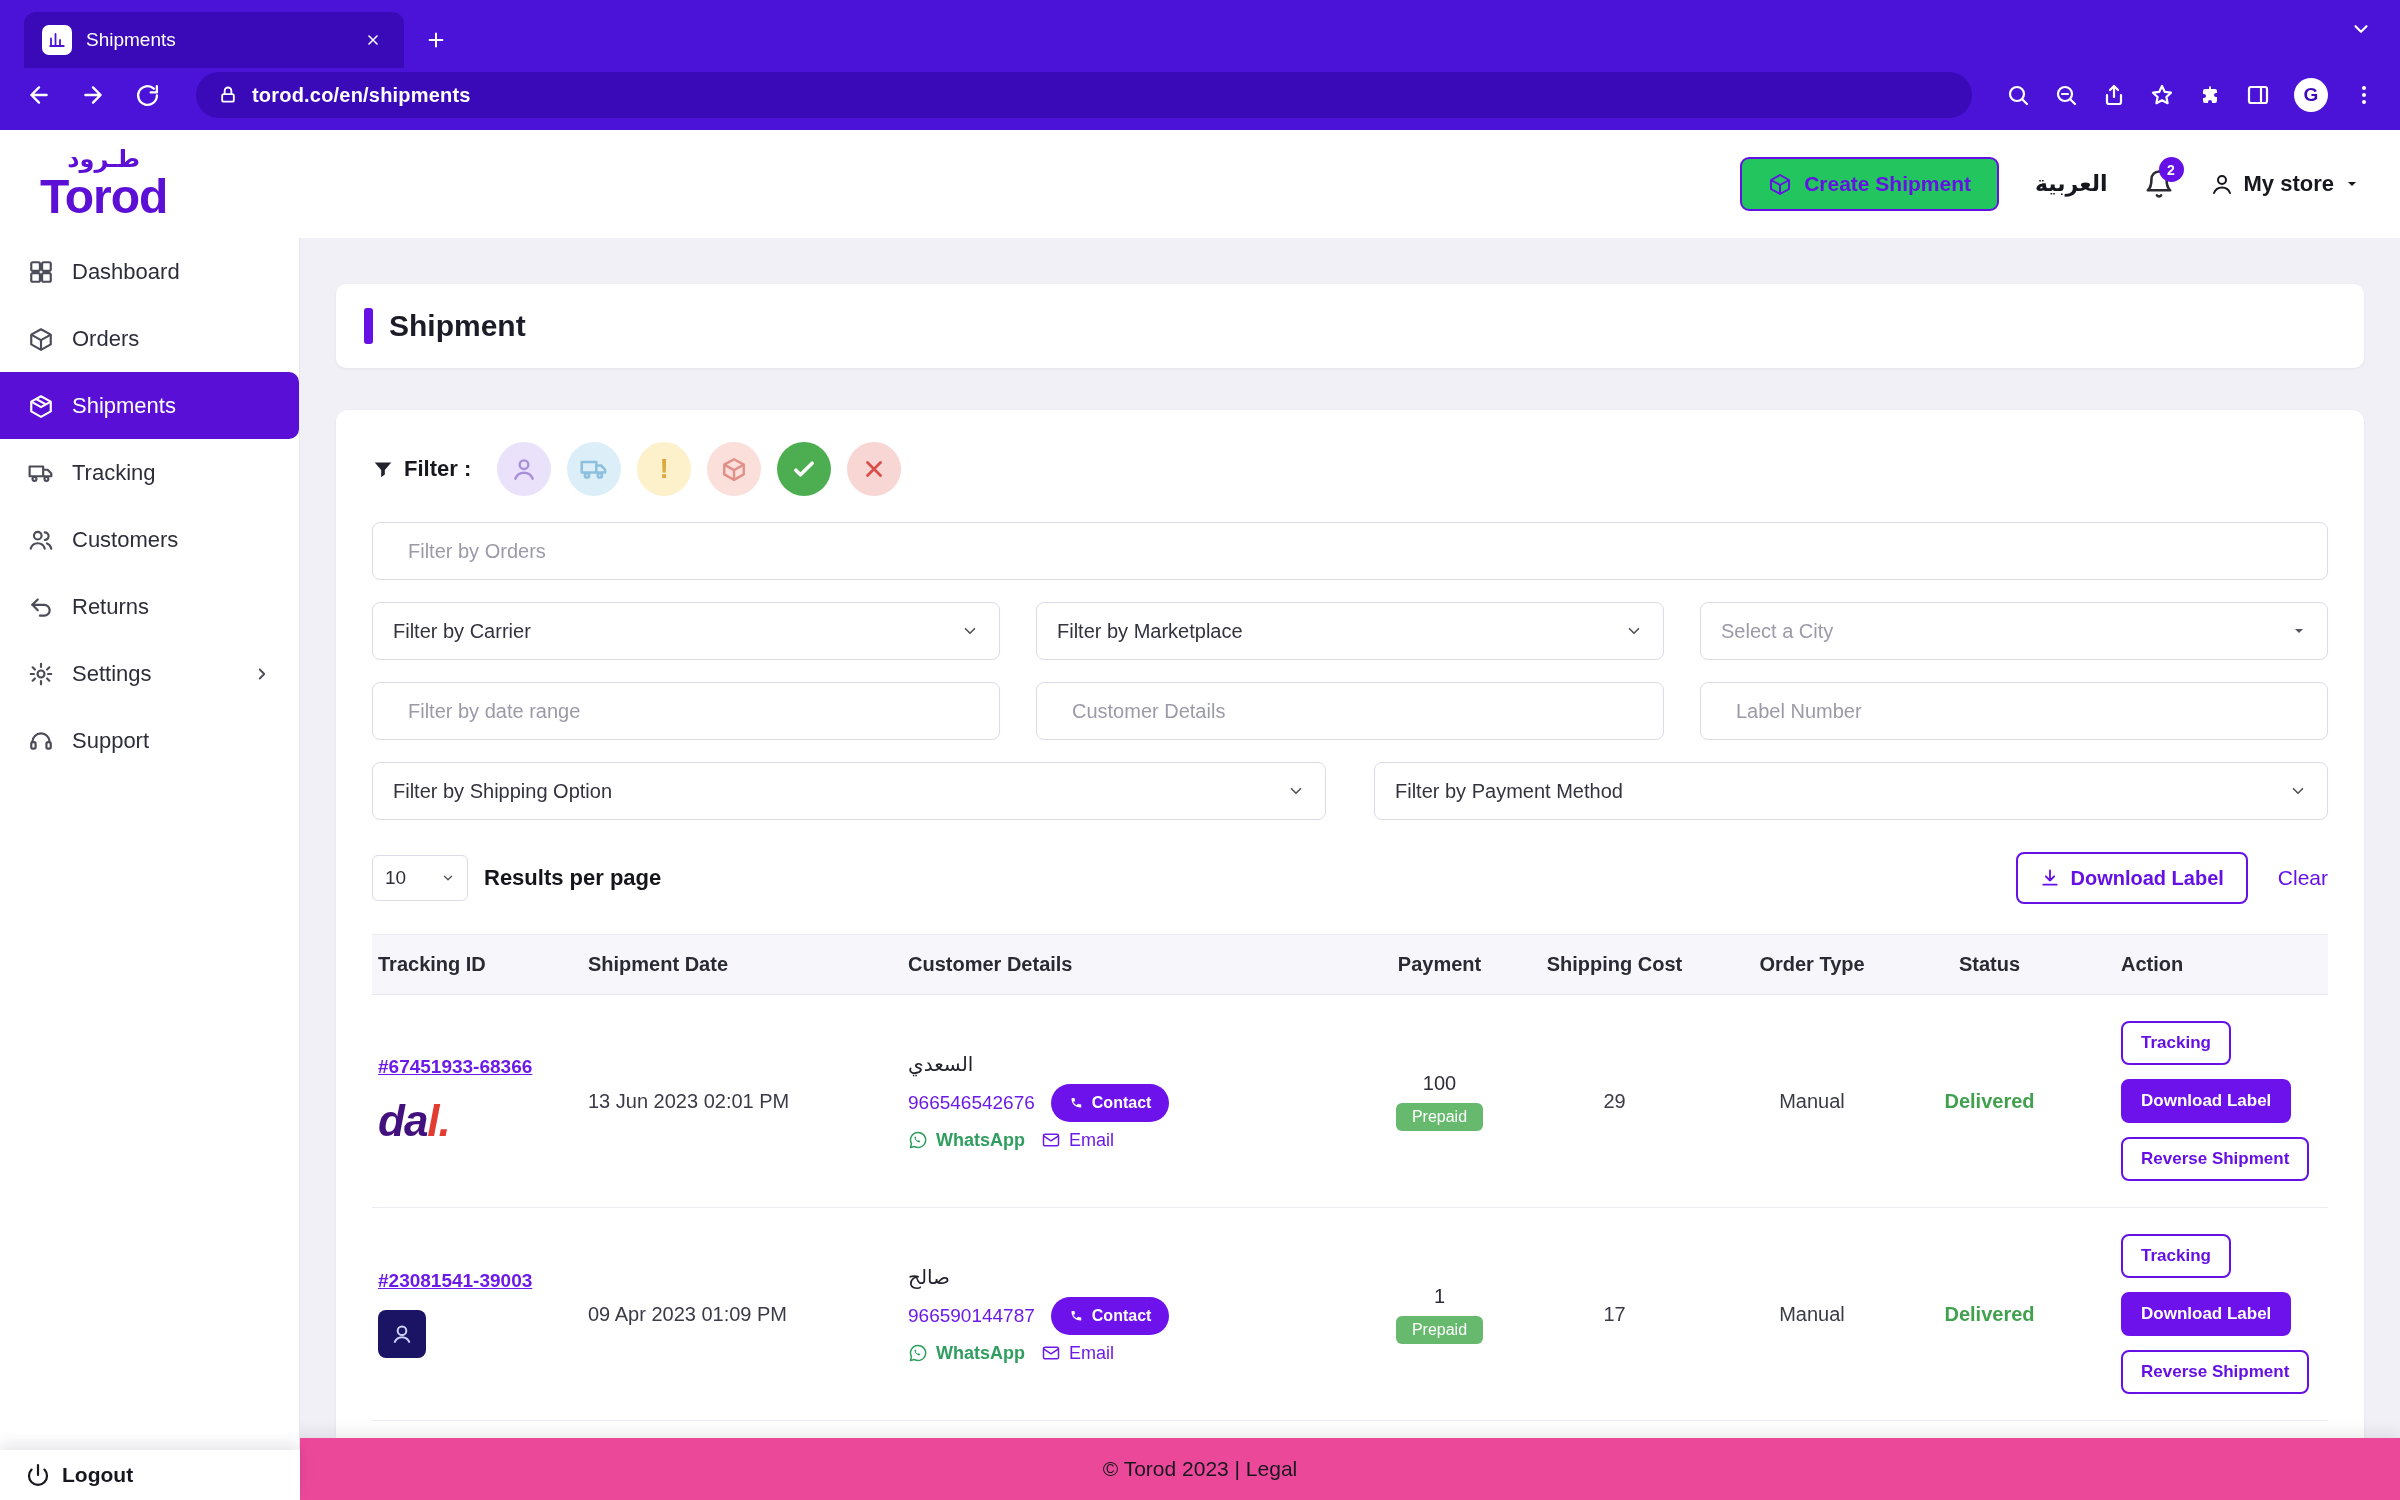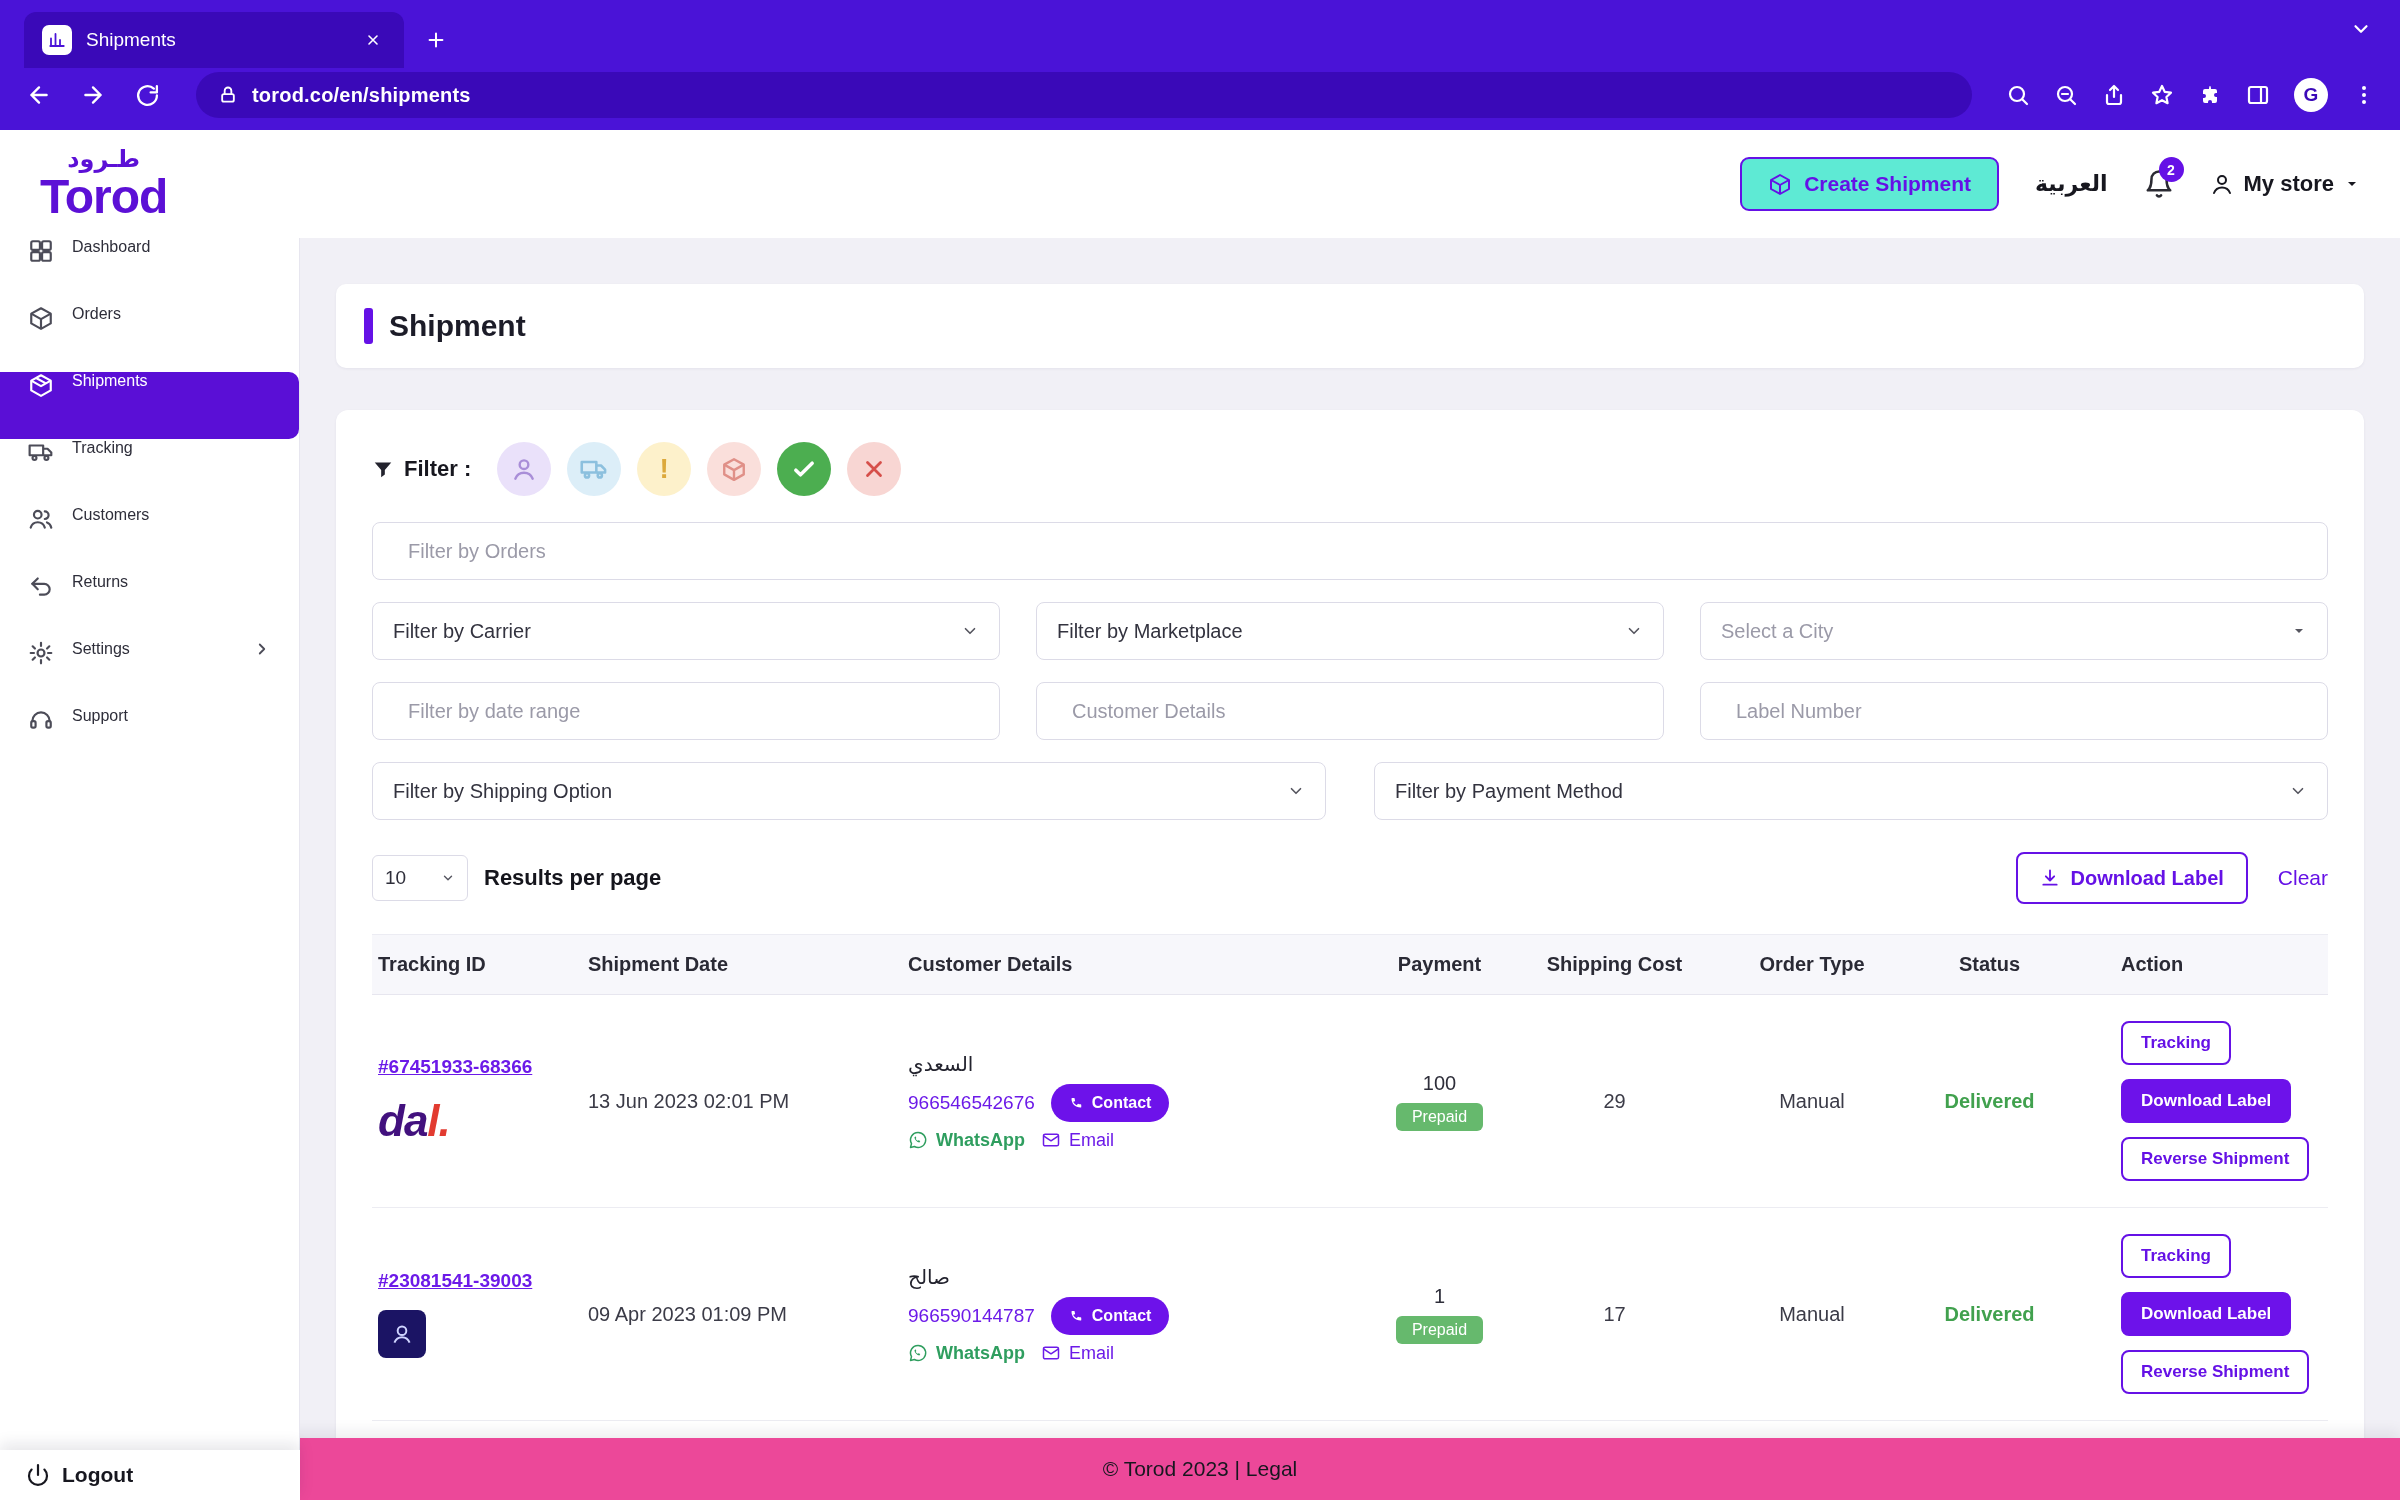--- a/index.html
+++ b/index.html
@@ -24,30 +24,30 @@
   .url-text { font-size:20px; font-weight:600; color:#fff; letter-spacing:.2px; }
   .tb-icons { display:flex; align-items:center; gap:24px; }
   .avatar { width:34px; height:34px; background:#fff; color:#3a09b8; border-radius:50%; display:flex; align-items:center; justify-content:center; font-weight:700; font-size:19px; }
 
   
   .app-header { height:108px; background:#fff; display:flex; align-items:center; padding:0 40px; }
   .logo { display:flex; flex-direction:column; align-items:center; line-height:1; cursor:pointer; }
   .logo-ar { color:#5c10d6; font-size:24px; font-weight:700; margin-bottom:2px; }
   .logo-en { color:#5c10d6; font-size:48px; font-weight:800; letter-spacing:-1px; }
   .header-actions { margin-left:auto; display:flex; align-items:center; gap:36px; }
-  .create-btn { display:flex; align-items:center; gap:12px; height:54px; padding:0 26px; border:2px solid #6511e6; border-radius:9px; background:#5eead4; color:#6511e6; font-size:21px; font-weight:600; cursor:pointer; font-family:inherit; }
+  .create-btn { display:flex; align-items:center; gap:12px; height:54px; padding:0 26px; border:2px solid #6511e6; border-radius:9px; background:#22c55e; color:#6511e6; font-size:21px; font-weight:600; cursor:pointer; font-family:inherit; }
   .lang { font-size:22px; font-weight:600; color:#17171f; text-decoration:none; }
   .bell-wrap { position:relative; color:#2b2b33; cursor:pointer; }
   .bell-badge { position:absolute; top:-12px; right:-10px; background:#6511e6; color:#fff; min-width:25px; height:25px; border-radius:50%; font-size:14px; font-weight:700; display:flex; align-items:center; justify-content:center; }
   .store { display:flex; align-items:center; gap:10px; font-size:22px; font-weight:600; color:#17171f; cursor:pointer; }
 
   
   .shell { height:1262px; display:flex; position:relative; }
   .sidebar { width:300px; background:#fff; border-right:1px solid #e7e6ef; position:relative; z-index:6; flex:0 0 auto; }
-  .side-item { height:67px; display:flex; align-items:flex-start; gap:18px; padding:0 28px; font-size:16px; font-weight:500; color:#2e2e3a; cursor:pointer; }
+  .side-item { height:67px; display:flex; align-items:center; gap:18px; padding:0 28px; font-size:22px; font-weight:500; color:#2e2e3a; cursor:pointer; }
   .side-item .ic { color:#4c4c58; }
   .side-item.active { background:#5a0fd6; color:#fff; border-radius:0 10px 10px 0; }
   .side-item.active .ic { color:#fff; }
   .side-chev { margin-left:auto; color:#4c4c58; }
   .logout { position:absolute; bottom:0; left:0; width:300px; height:50px; background:#fff; box-shadow:0 -6px 14px rgba(20,20,50,.10); display:flex; align-items:center; gap:12px; padding:0 26px; font-size:21px; font-weight:600; color:#17171f; cursor:pointer; }
 
   .content { flex:1; padding:46px 36px 0; overflow:hidden; }
   .title-card { background:#fff; border-radius:10px; box-shadow:0 1px 3px rgba(20,20,60,.06); padding:24px 28px; display:flex; align-items:center; gap:16px; margin-bottom:42px; }
   .accent { width:9px; height:36px; background:#6511e6; border-radius:3px; }
   .title-card h1 { font-size:30px; font-weight:700; color:#1c1c28; }

